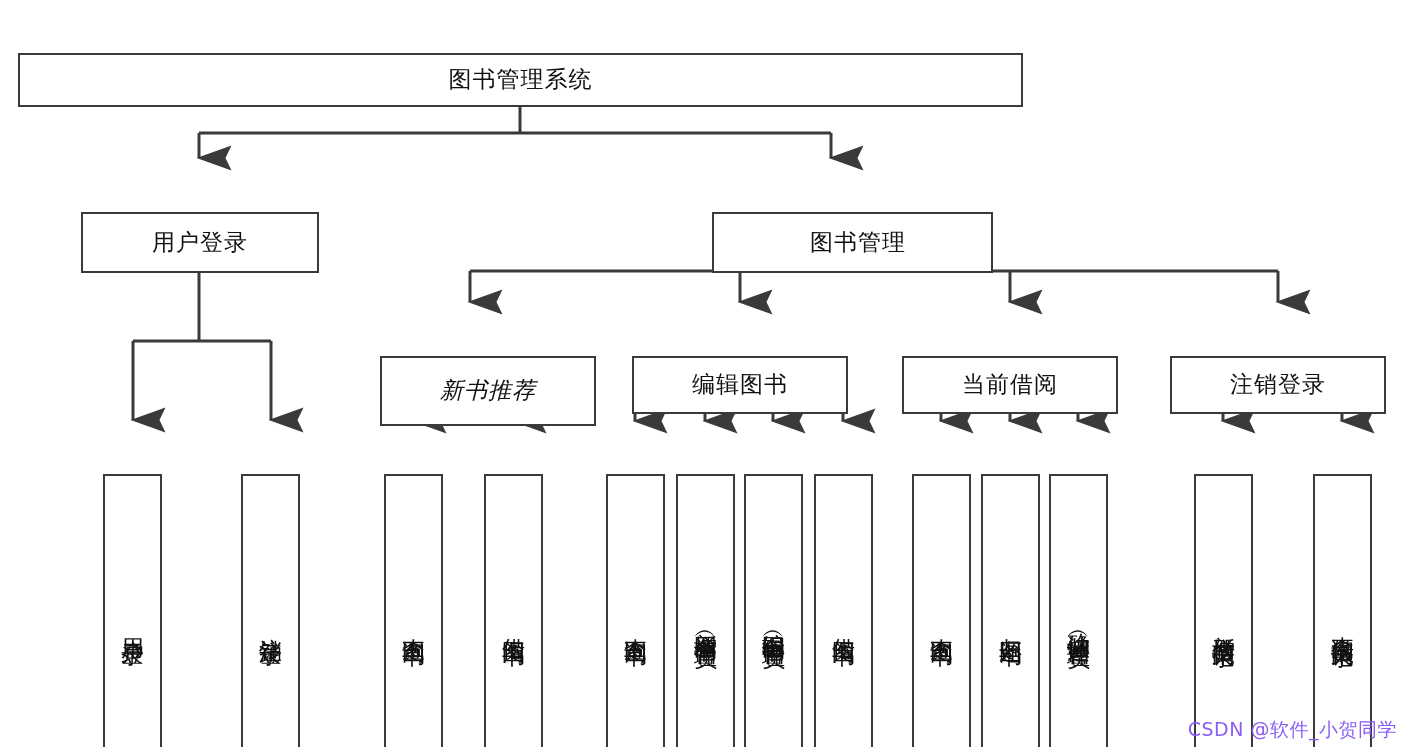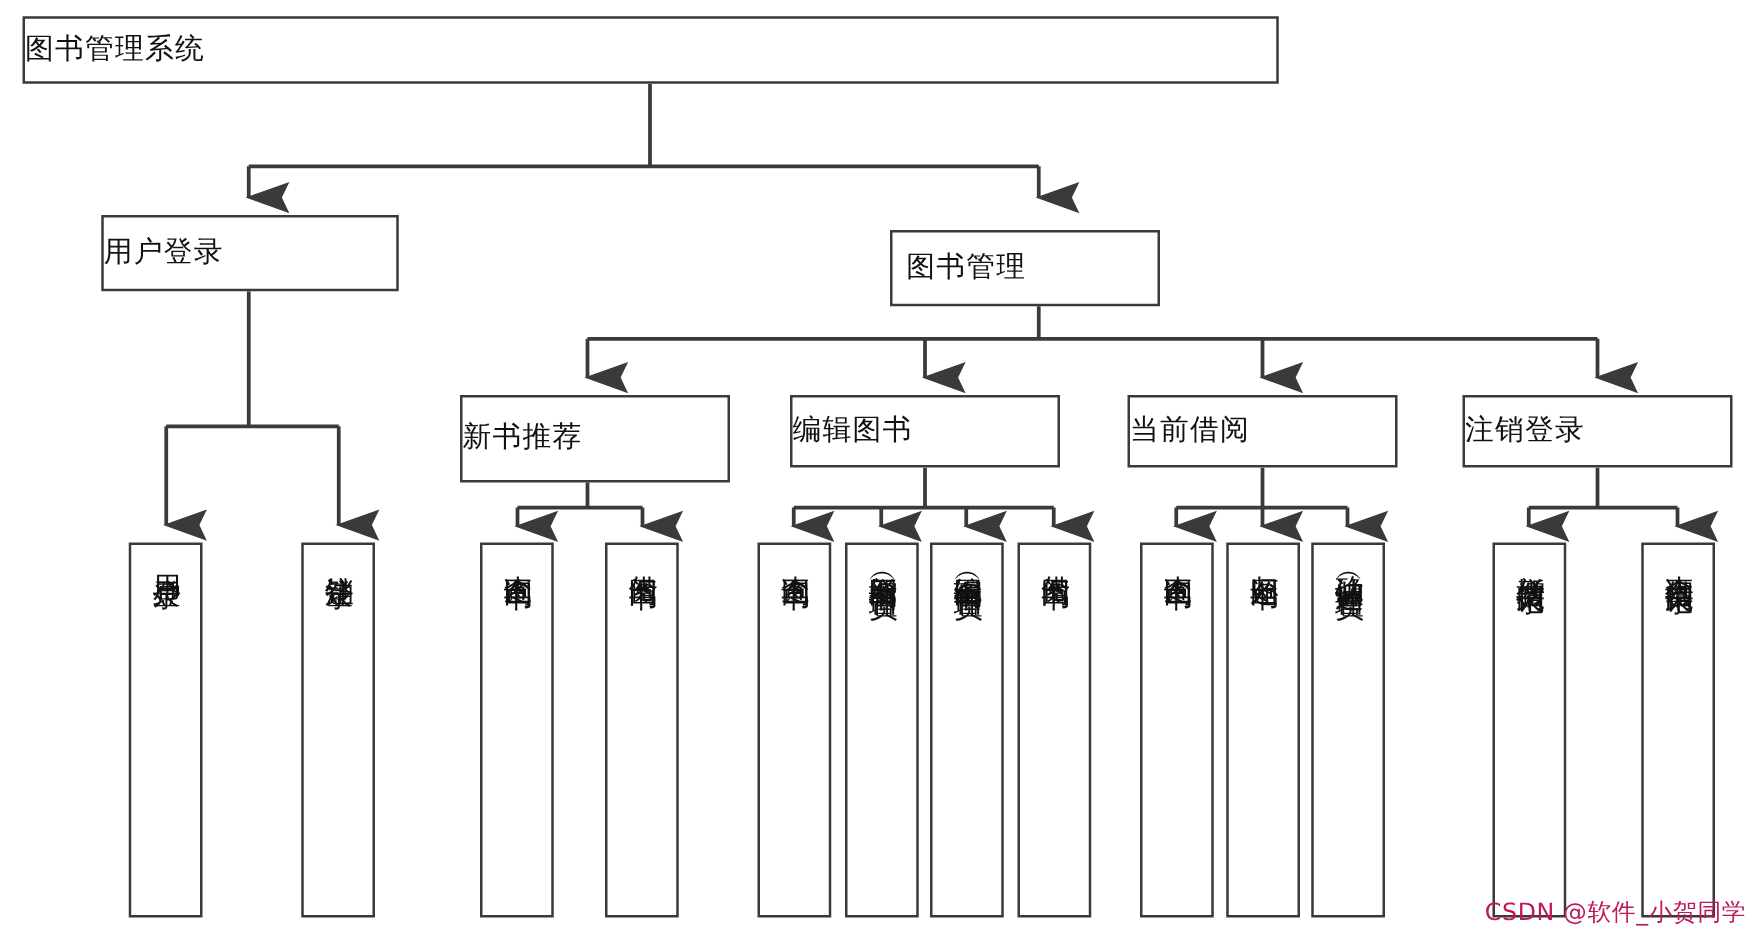--- a/index.html
+++ b/index.html
@@ -15,21 +15,23 @@
     font-family: "DejaVu Sans", "Liberation Sans", sans-serif;
     overflow: hidden;
   }
   .node {
     position: absolute;
     box-sizing: border-box;
     border: 2.5px solid #3a3a3a;
     background: #ffffff;
     display: flex;
     align-items: center;
+    justify-content: center;
     color: #111111;
+    margin-top: 40px;
   }
   .node.horiz {
     font-size: 23px;
     letter-spacing: 1px;
     line-height: 1.2;
   }
   .node.vert {
     writing-mode: vertical-rl;
     text-orientation: upright;
     font-size: 23px;
@@ -48,21 +50,21 @@
     top: 0;
     width: 1405px;
     height: 747px;
     pointer-events: none;
   }
   .watermark {
     position: absolute;
     right: 8px;
     bottom: 4px;
     font-size: 19px;
-    color: #be185d;
+    color: #8b5cf6;
     white-space: nowrap;
     letter-spacing: 0.5px;
   }
 </style>
 </head>
 <body>
 
 <div id="canvas">
 
   <svg id="wires" xmlns="http://www.w3.org/2000/svg">
@@ -131,25 +133,25 @@
   </svg>
 
   <div class="node horiz" style="left:18px; top:13px; width:1005px; height:54px;">
     <span>图书管理系统</span>
   </div>
 
   <div class="node horiz" style="left:81px; top:172px; width:238px; height:61px;">
     <span>用户登录</span>
   </div>
 
-  <div class="node horiz" style="left:712px; top:184px; width:216px; height:61px;padding-left:11px;">
+  <div class="node horiz" style="left:712px; top:172px; width:281px; height:61px;padding-left:11px;">
     <span>图书管理</span>
   </div>
 
-  <div class="node horiz" style="left:368px; top:316px; width:216px; height:70px;">
+  <div class="node horiz" style="left:380px; top:316px; width:216px; height:70px;font-style:italic;">
     <span>新书推荐</span>
   </div>
 
   <div class="node horiz" style="left:632px; top:316px; width:216px; height:58px;">
     <span>编辑图书</span>
   </div>
 
   <div class="node horiz" style="left:902px; top:316px; width:216px; height:58px;">
     <span>当前借阅</span>
   </div>

